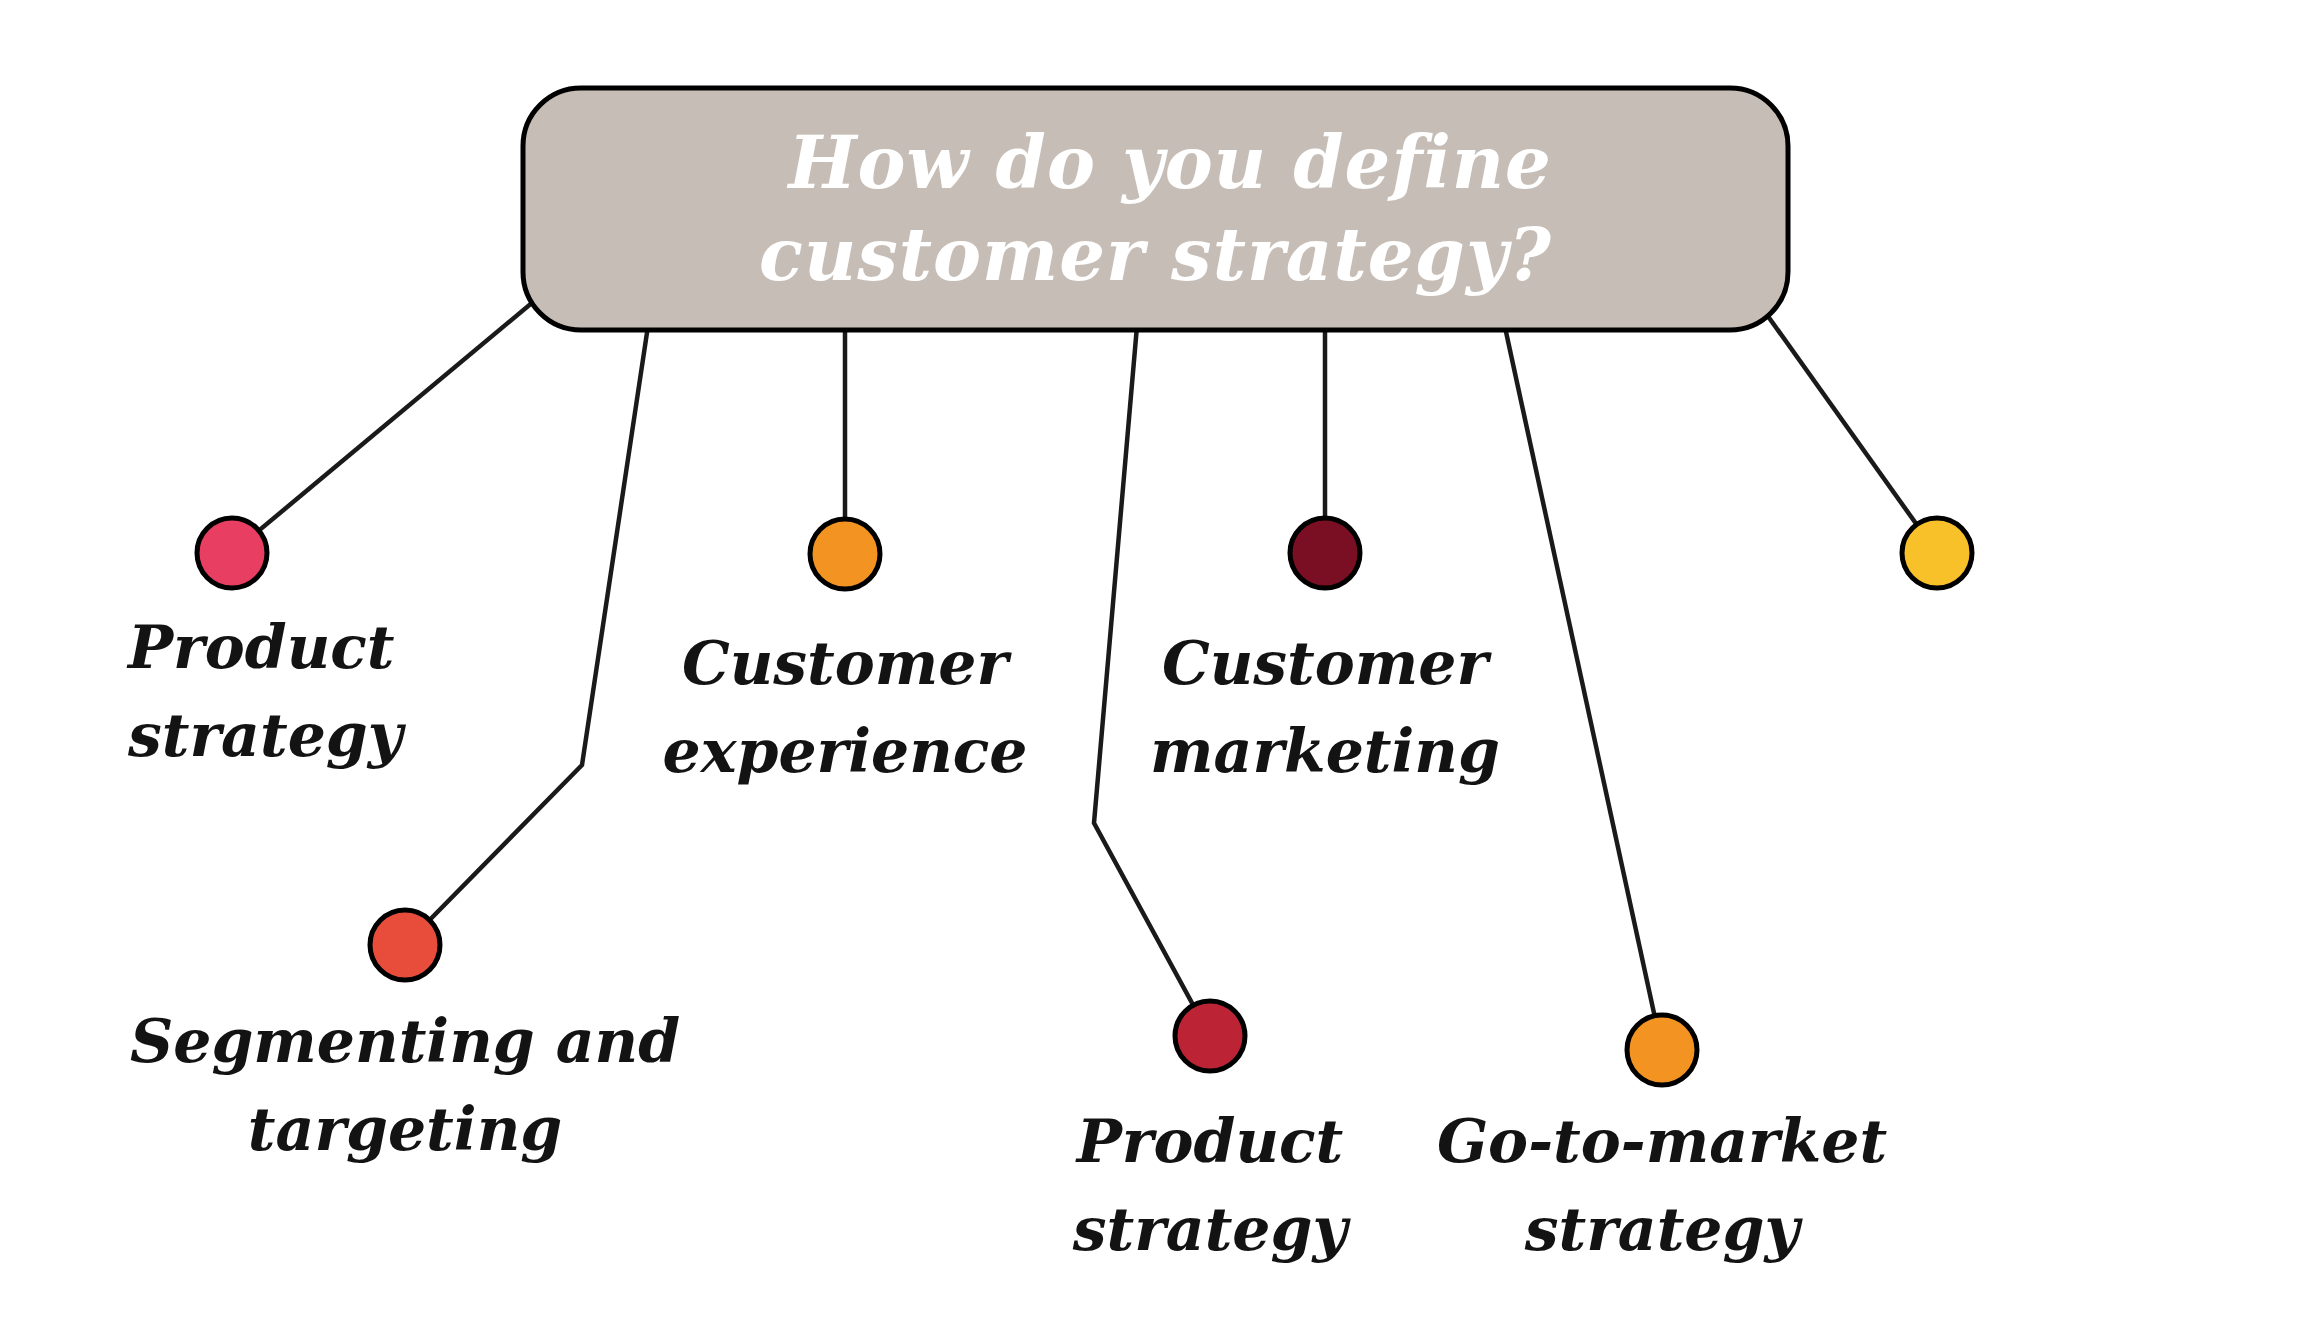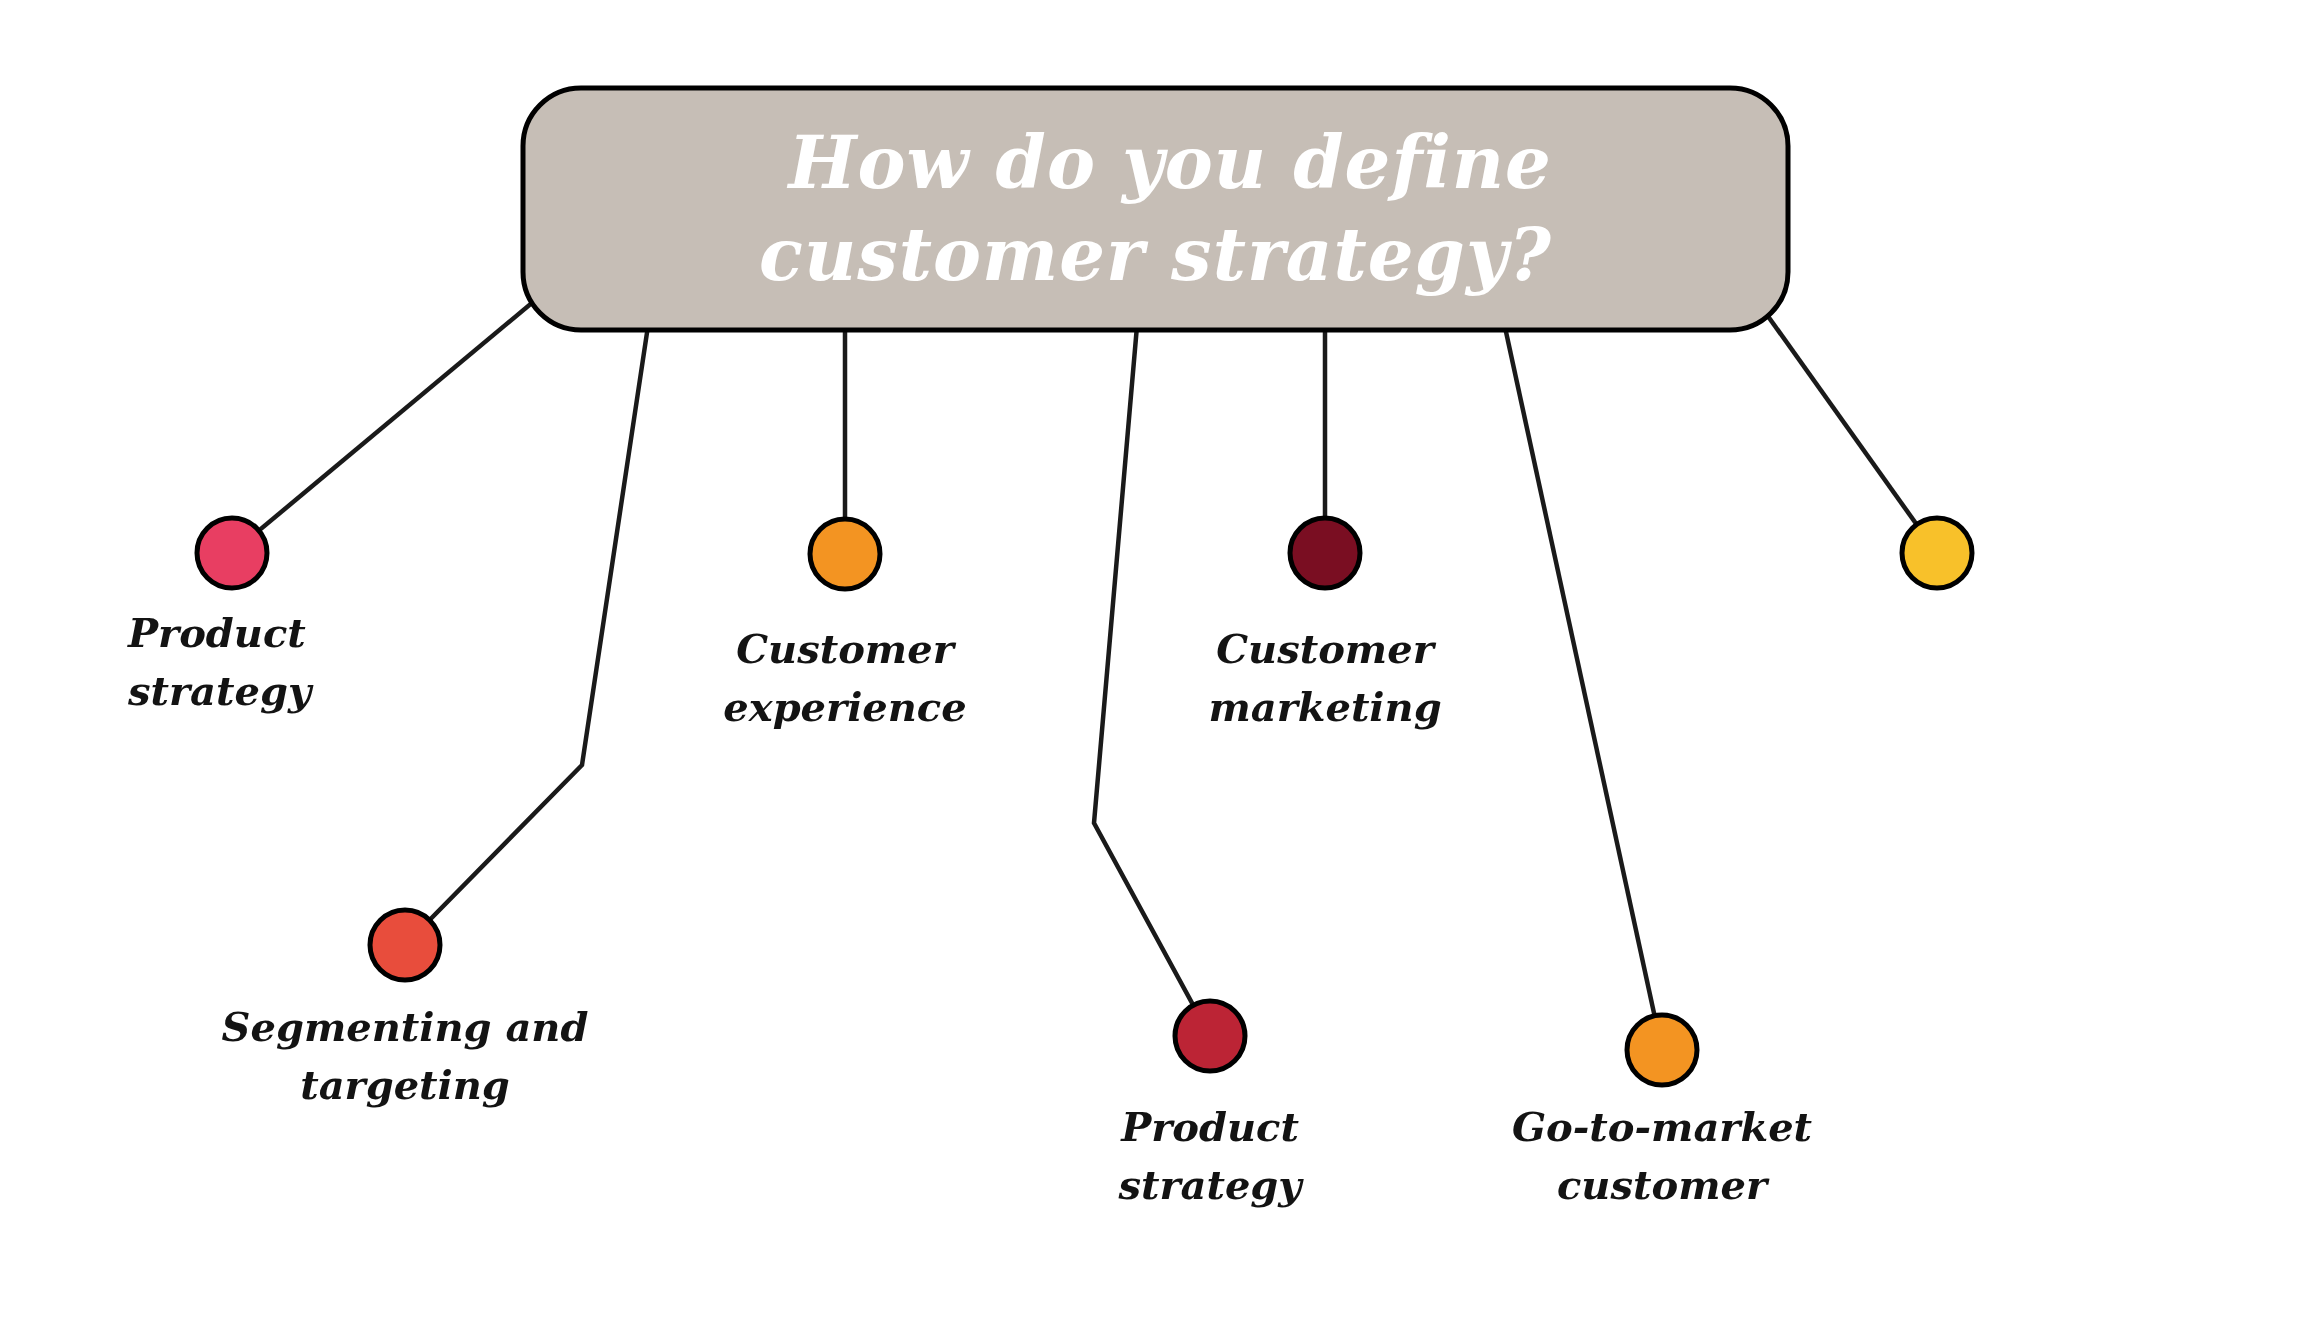--- a/index.html
+++ b/index.html
@@ -34,21 +34,21 @@
     font-size: 72px;
     font-style: italic;
     font-weight: 700;
     line-height: 1.28;
     white-space: pre-line;
     letter-spacing: 1px;
   }
   .label {
     position: absolute;
     color: #131313;
-    font-size: 40px;
+    font-size: 60px;
     font-style: italic;
     font-weight: 700;
     line-height: 1.46;
     white-space: pre-line;
   }
   .label.centered {
     transform: translateX(-50%);
     text-align: center;
   }
 </style>
@@ -94,16 +94,16 @@
   <div class="label centered" style="left:845px; top:620px;">Customer
 experience</div>
 
   <div class="label centered" style="left:1210px; top:1098px;">Product
 strategy</div>
 
   <div class="label centered" style="left:1325px; top:620px;">Customer
 marketing</div>
 
   <div class="label centered" style="left:1662px; top:1098px;">Go-to-market
-customer</div>
+strategy</div>
 
 
 </div>
 
 </body></html>

